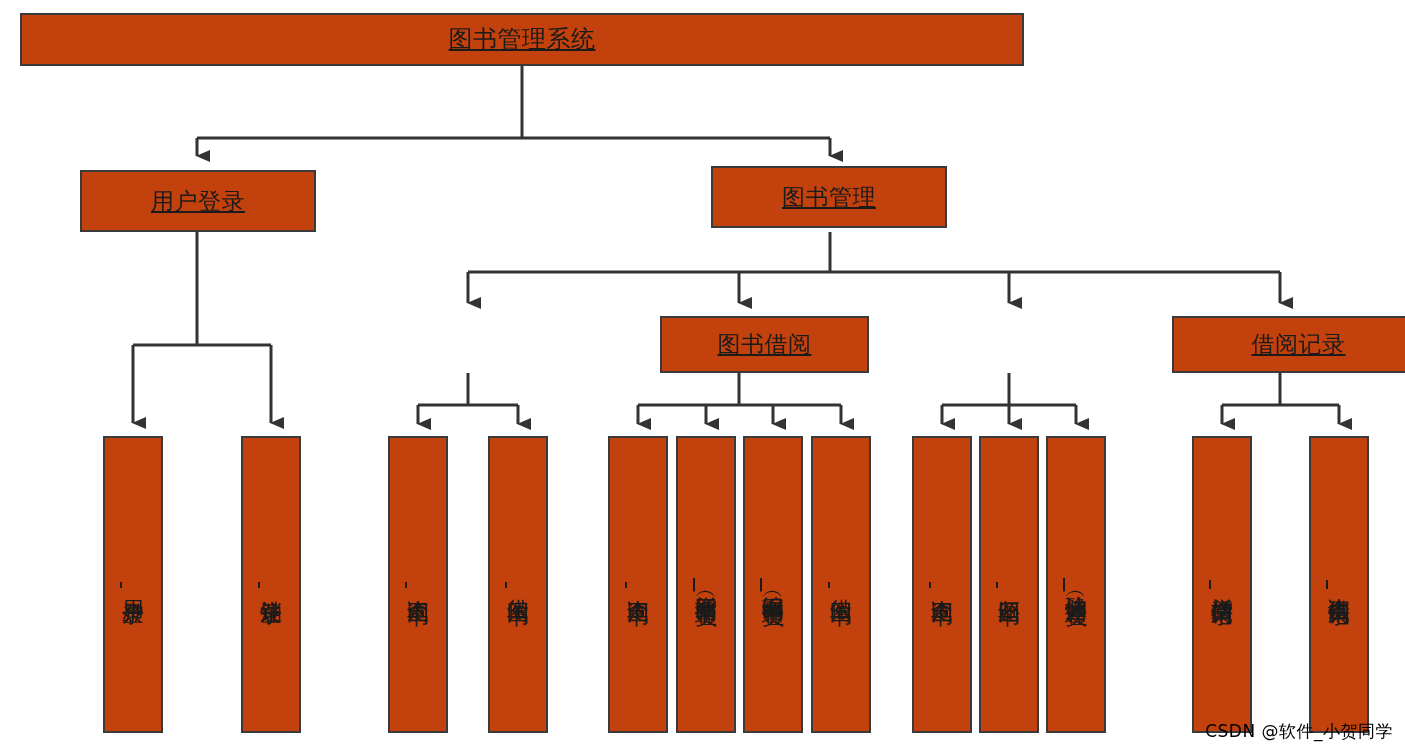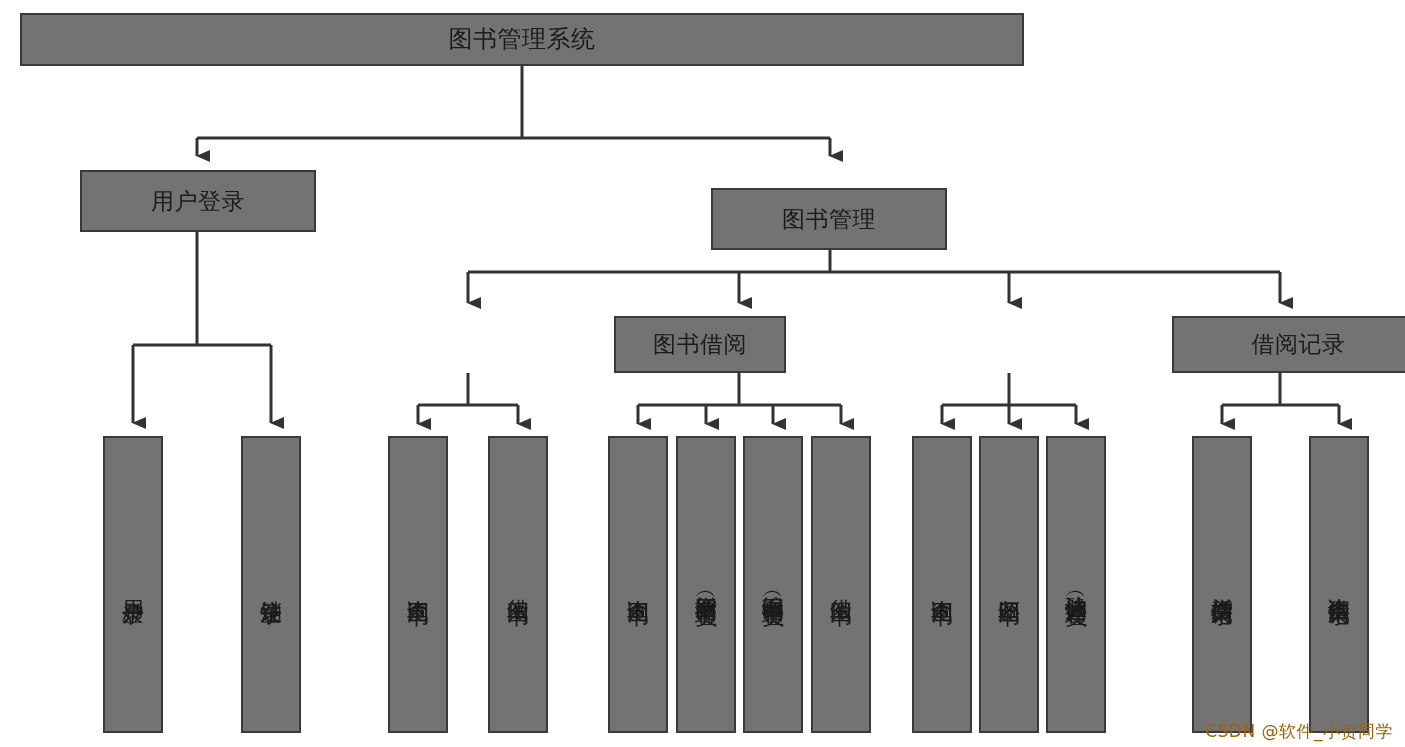--- a/index.html
+++ b/index.html
@@ -21,26 +21,27 @@
   #diagram-svg {
     position: absolute;
     left: 0;
     top: 0;
     width: 1405px;
     height: 747px;
   }
   .node-box {
     position: absolute;
     box-sizing: border-box;
-    background: #737373;
+    background: #c2410c;
     border: 2.4px solid #3a3a3a;
     display: flex;
     align-items: center;
     justify-content: center;
     color: #1b1b1b;
+    text-decoration: underline;
   }
   .node-label {
     display: block;
     line-height: 1.08;
     letter-spacing: 0.5px;
     color: #1b1b1b;
     text-align: center;
   }
   
   .node-h .node-label {
@@ -62,21 +63,21 @@
     font-size: 22px;
     line-height: 1.0;
     letter-spacing: 1.5px;
     white-space: nowrap;
   }
   #watermark {
     position: absolute;
     right: 12px;
     bottom: 4px;
     font-size: 17px;
-    color: #a16207;
+    color: #000000;
     white-space: nowrap;
     letter-spacing: 0.5px;
     user-select: none;
   }
 </style>
 </head>
 <body>
 
 <div id="diagram-root">
 
@@ -132,26 +133,26 @@
   </svg>
 
   <div class="node-box node-h" id="node-root" style="left:20px; top:13px; width:1004px; height:53px;">
     <span class="node-label">图书管理系统</span>
   </div>
 
   <div class="node-box node-h" style="left:80px; top:170px; width:236px; height:62px;">
     <span class="node-label">用户登录</span>
   </div>
 
-  <div class="node-box node-h" style="left:711px; top:188px; width:236px; height:62px;">
+  <div class="node-box node-h" style="left:711px; top:166px; width:236px; height:62px;">
     <span class="node-label">图书管理</span>
   </div>
 
 
-  <div class="node-box node-h" style="left:614px; top:316px; width:172px; height:57px;align-items:center;">
+  <div class="node-box node-h" style="left:660px; top:316px; width:209px; height:57px;align-items:center;">
     <span class="node-label">图书借阅</span>
   </div>
 
 
   <div class="node-box node-h" style="left:1172px; top:316px; width:253px; height:57px;">
     <span class="node-label">借阅记录</span>
   </div>
 
   <div class="node-box node-v" style="left:103px; top:436px; width:60px; height:297px;">
     <span class="node-label">用户登录</span>

